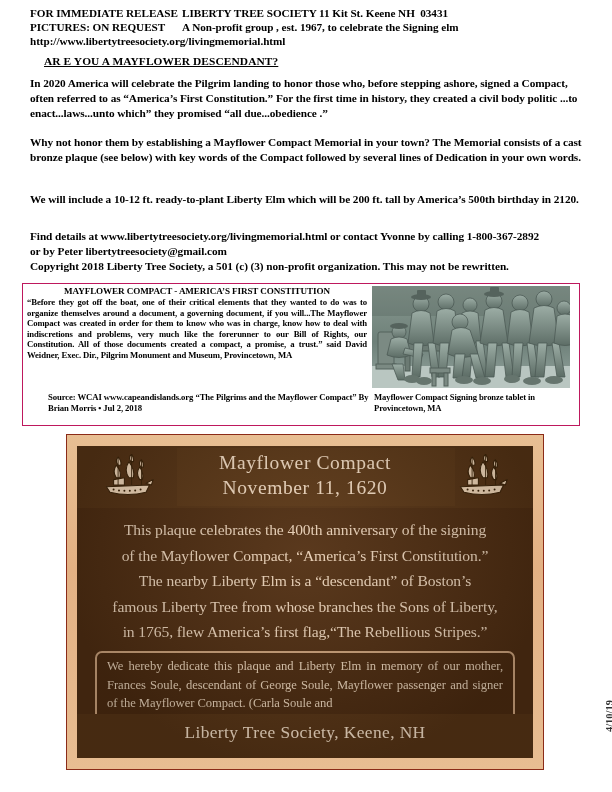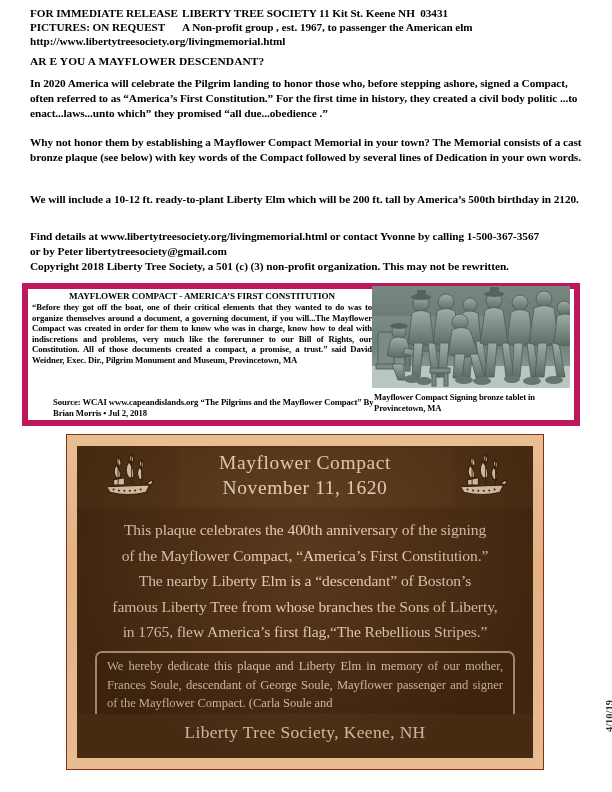--- a/index.html
+++ b/index.html
@@ -30,24 +30,25 @@
     font-size: 11.2px;
     line-height: 14.0px;
     letter-spacing: -0.05px;
   }
   .hdr-row { white-space: pre; }
   .hdr-col1 { display: inline-block; width: 152px; }
   .hdr-url { display: block; }
 
   .q-head {
     position: absolute;
-    left: 30px; top: 55px;
+    left: 44px; top: 55px;
     font-weight: bold;
     font-size: 11.4px;
     letter-spacing: 0.1px;
+    text-decoration: underline;
   }
 
   
   .para {
     position: absolute;
     left: 30px;
     width: 560px;
     font-weight: bold;
     font-size: 11.3px;
     line-height: 15.2px;
@@ -56,21 +57,21 @@
   .p1 { top: 76px; }
   .p2 { top: 135px; }
   .p3 { top: 192px; }
   .p4 { top: 229px; }
 
   
   .quotebox {
     position: absolute;
     left: 22px; top: 283px;
     width: 558px; height: 143px;
-    border: 6px solid #be185d;
+    border: 1px solid #be185d;
     box-sizing: border-box;
     background: #ffffff;
   }
   .qb-inner {
     position: absolute;
     left: 4px; top: 2px;
     width: 340px;
   }
   .qb-title {
     font-weight: bold;
@@ -234,31 +235,31 @@
     white-space: nowrap;
   }
 </style>
 </head>
 <body>
 
 <div class="page">
 
   <div class="hdr">
     <div class="hdr-row"><span class="hdr-col1">FOR IMMEDIATE RELEASE</span><span>LIBERTY TREE SOCIETY 11 Kit St. Keene NH  03431</span></div>
-    <div class="hdr-row"><span class="hdr-col1">PICTURES: ON REQUEST</span><span>A Non-profit group , est. 1967, to passenger the American elm</span></div>
+    <div class="hdr-row"><span class="hdr-col1">PICTURES: ON REQUEST</span><span>A Non-profit group , est. 1967, to celebrate the Signing elm</span></div>
     <div class="hdr-url">http://www.libertytreesociety.org/livingmemorial.html</div>
   </div>
 
   <div class="q-head">AR E YOU A MAYFLOWER DESCENDANT?</div>
 
   <div class="para p1">In 2020 America will celebrate the Pilgrim landing to honor those who, before stepping ashore, signed a Compact, often referred to as “America’s First Constitution.”  For the first time in history, they created a civil body politic ...to enact...laws...unto which” they promised  “all due...obedience .”</div>
   <div class="para p2">Why not honor them by establishing a Mayflower Compact Memorial in your town?  The Memorial consists of a cast bronze plaque (see below) with key words of the Compact followed by several lines of Dedication in your own words.</div>
   <div class="para p3">We will include a 10-12 ft. ready-to-plant Liberty Elm  which will be 200 ft. tall by America’s 500th birthday in 2120.</div>
   <div class="para p4">
-    <div>Find details at www.libertytreesociety.org/livingmemorial.html or  contact Yvonne by calling 1-500-367-3567</div>
+    <div>Find details at www.libertytreesociety.org/livingmemorial.html or  contact Yvonne by calling 1-800-367-2892</div>
     <div>or  by Peter libertytreesociety@gmail.com</div>
     <div>Copyright 2018 Liberty Tree Society, a 501 (c) (3) non-profit organization. This may not be rewritten.</div>
   </div>
 
   <div class="quotebox">
     <div class="qb-inner">
       <div class="qb-title">MAYFLOWER COMPACT - AMERICA’S FIRST CONSTITUTION</div>
       <div class="qb-body">“Before they got off the boat, one of their critical elements that they wanted to do was to organize themselves around a document, a governing document, if you will...The Mayflower Compact was created in order for them to know who was in charge, know how to deal with indiscretions and problems, very much like the forerunner to our Bill of Rights, our Constitution. All of those documents created a compact, a promise, a trust.” said David Weidner, Exec. Dir., Pilgrim Monument and Museum, Provincetown, MA</div>
     </div>
     <div class="qb-source">Source: WCAI www.capeandislands.org  “The Pilgrims and the Mayflower Compact” By Brian Morris • Jul 2, 2018</div>

